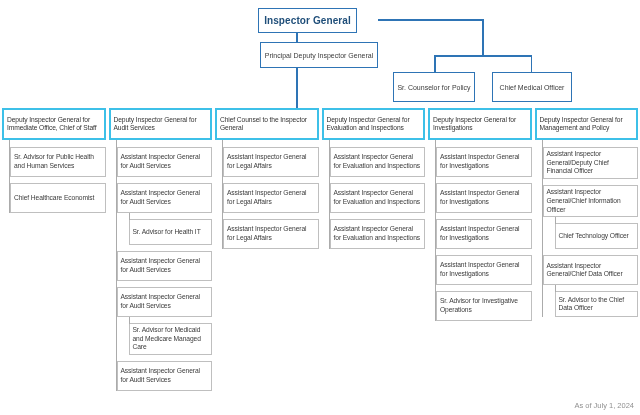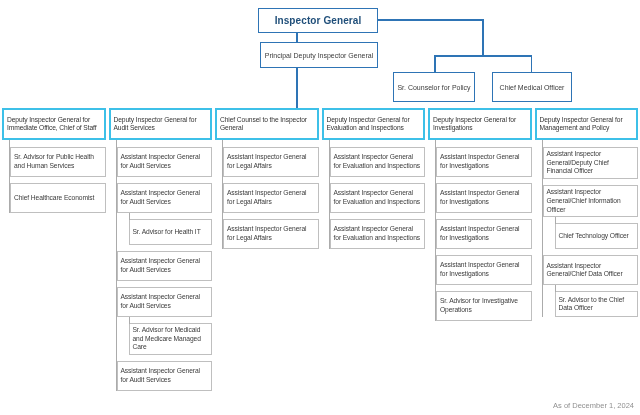--- a/index.html
+++ b/index.html
@@ -7,21 +7,21 @@
     width:640px;height:415px;position:relative;background:#ffffff;
     font-family:"Liberation Sans", sans-serif;overflow:hidden;
   }
   
   .tbox{
     position:absolute;background:#fff;border:1.5px solid #2E74B5;
     display:flex;align-items:center;justify-content:center;
     color:#3b3b3b;text-align:center;box-sizing:border-box;
   }
   .ig{
-    left:258px;top:8px;width:120px;height:25px;
+    left:258px;top:8px;width:99px;height:25px;
     font-size:10px;font-weight:bold;color:#1F4E79;letter-spacing:0.1px;
   }
   .pdig{left:260px;top:42px;width:118px;height:26px;font-size:7px;white-space:nowrap;}
   .src{left:393px;top:72px;width:82px;height:30px;font-size:7px;white-space:nowrap;}
   .cmo{left:492px;top:72px;width:80px;height:30px;font-size:7px;white-space:nowrap;}
   
   .cline{position:absolute;background:#2E74B5;}
   
   .grid{
     position:absolute;left:2px;top:108px;width:636px;
@@ -127,13 +127,13 @@
       <div class="kid lvl1">Assistant Inspector General/Deputy Chief Financial Officer</div>
       <div class="kid lvl1">Assistant Inspector General/Chief Information Officer</div>
       <div class="kid lvl2">Chief Technology Officer</div>
       <div class="kid lvl1">Assistant Inspector General/Chief Data Officer</div>
       <div class="kid lvl2">Sr. Advisor to the Chief Data Officer</div>
     </div>
   </div>
 
 </div>
 
-<div class="footer">As of December 1, 2024</div>
+<div class="footer">As of July 1, 2024</div>
 
 </body></html>

